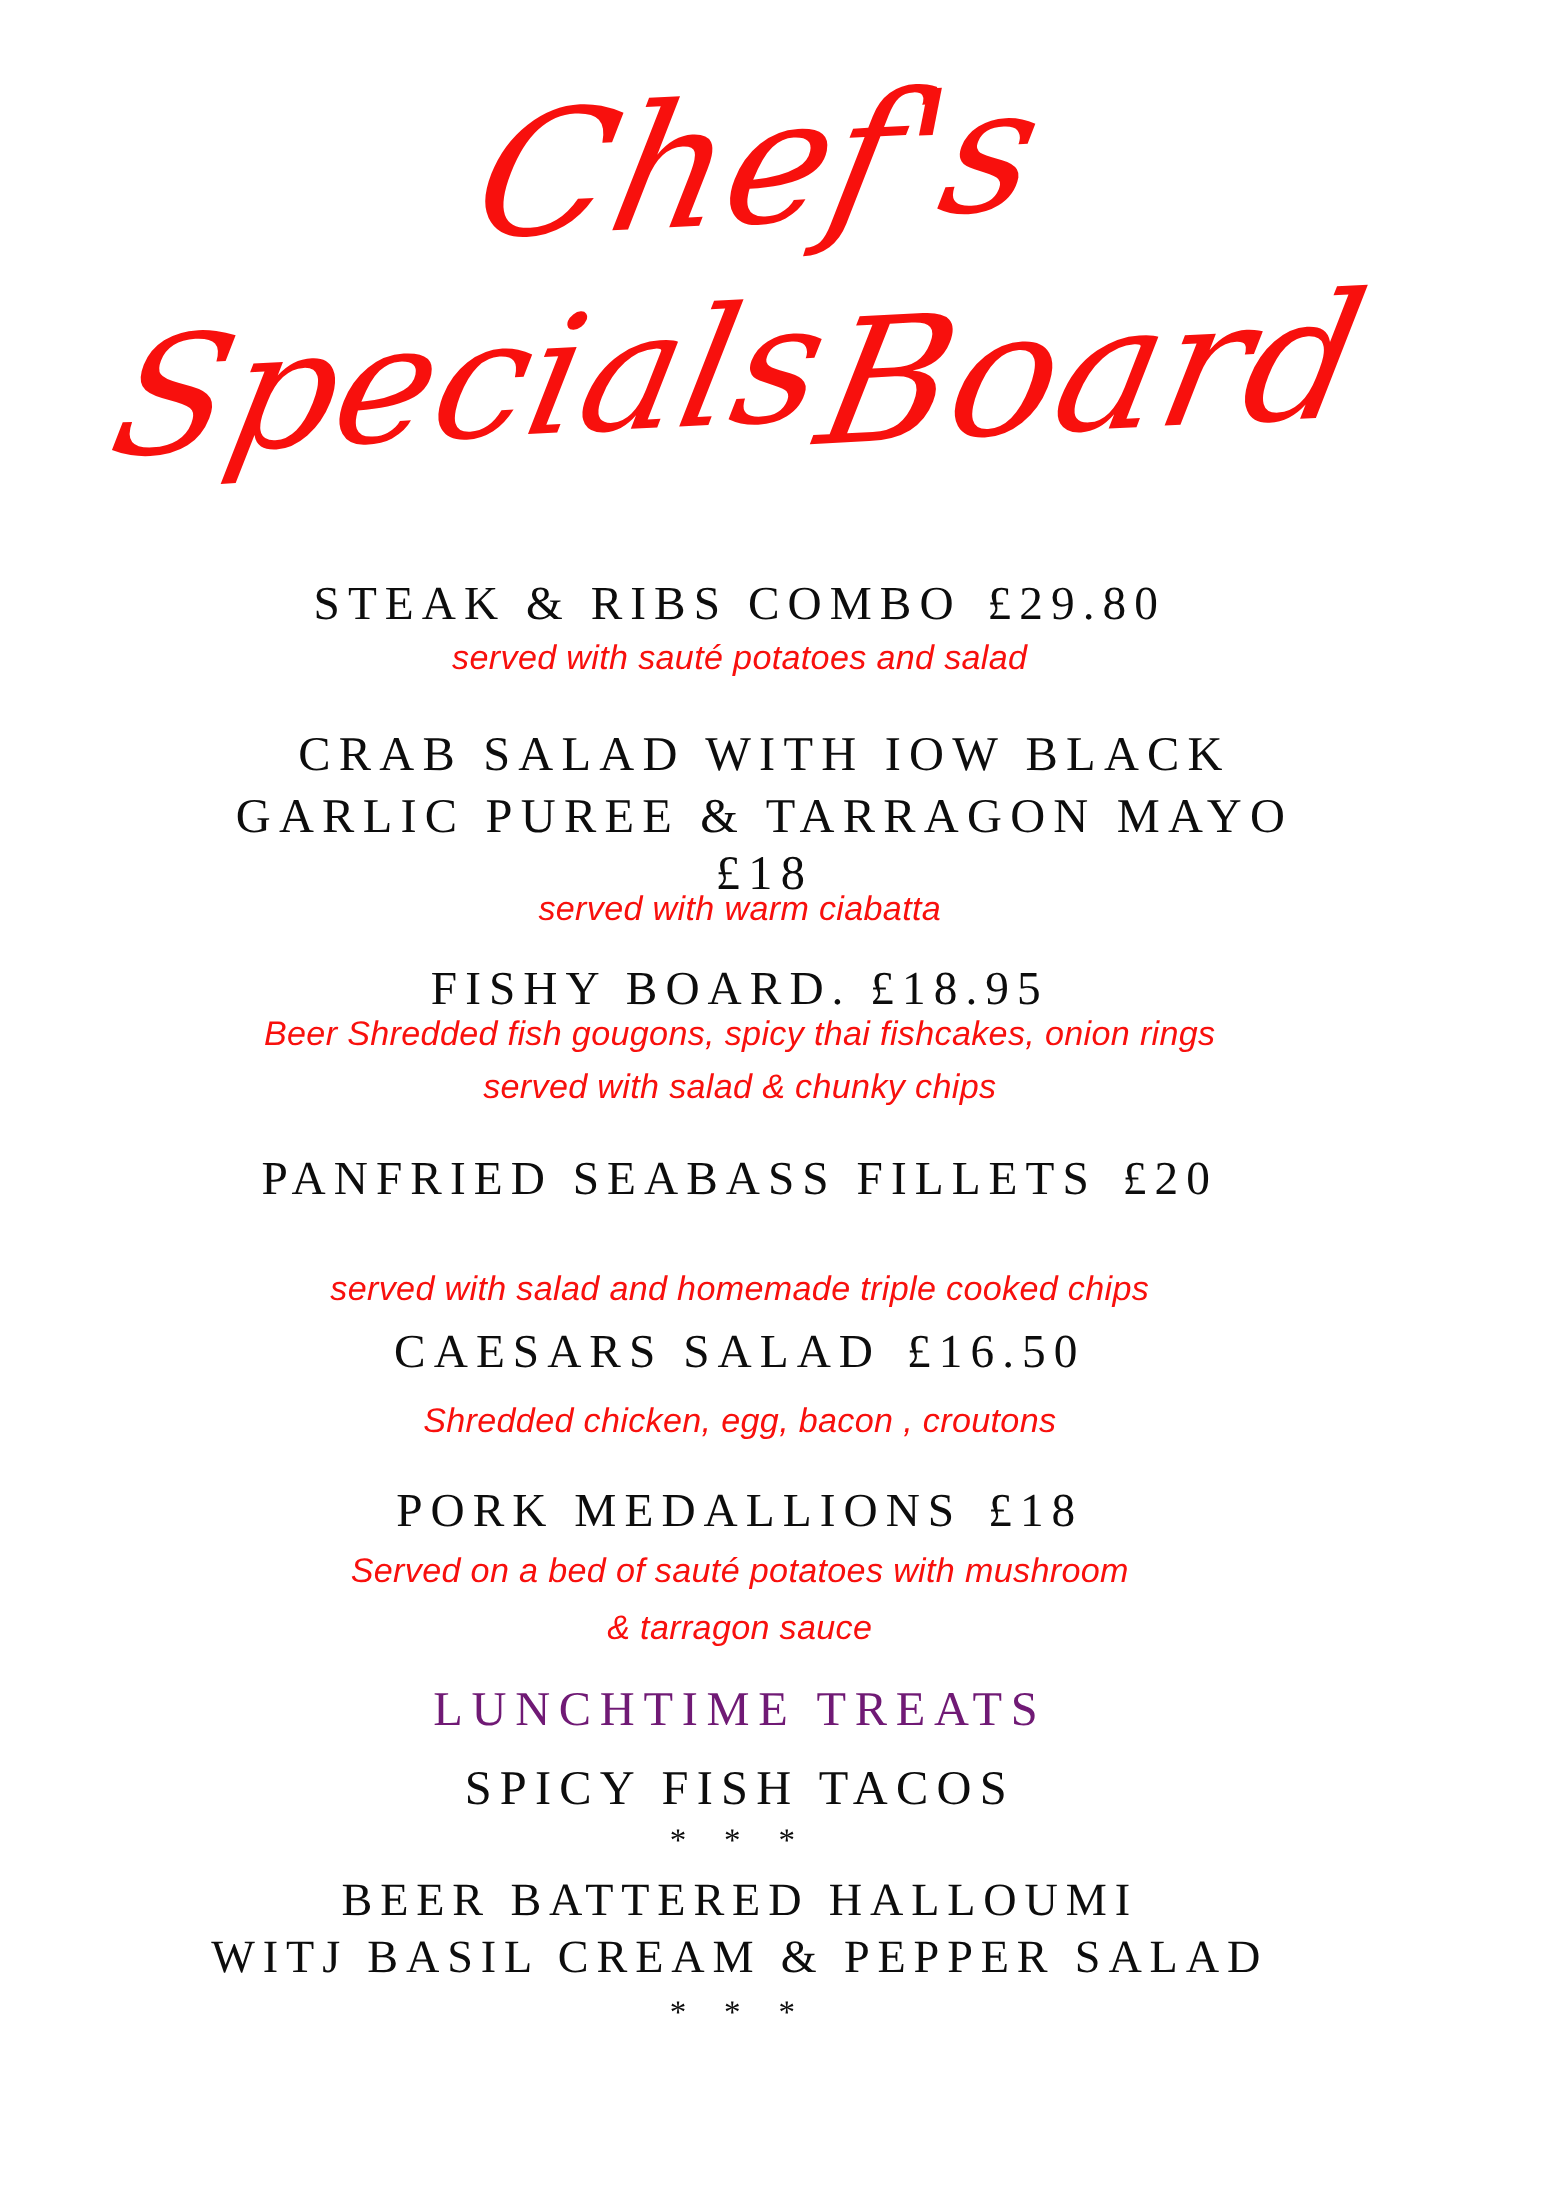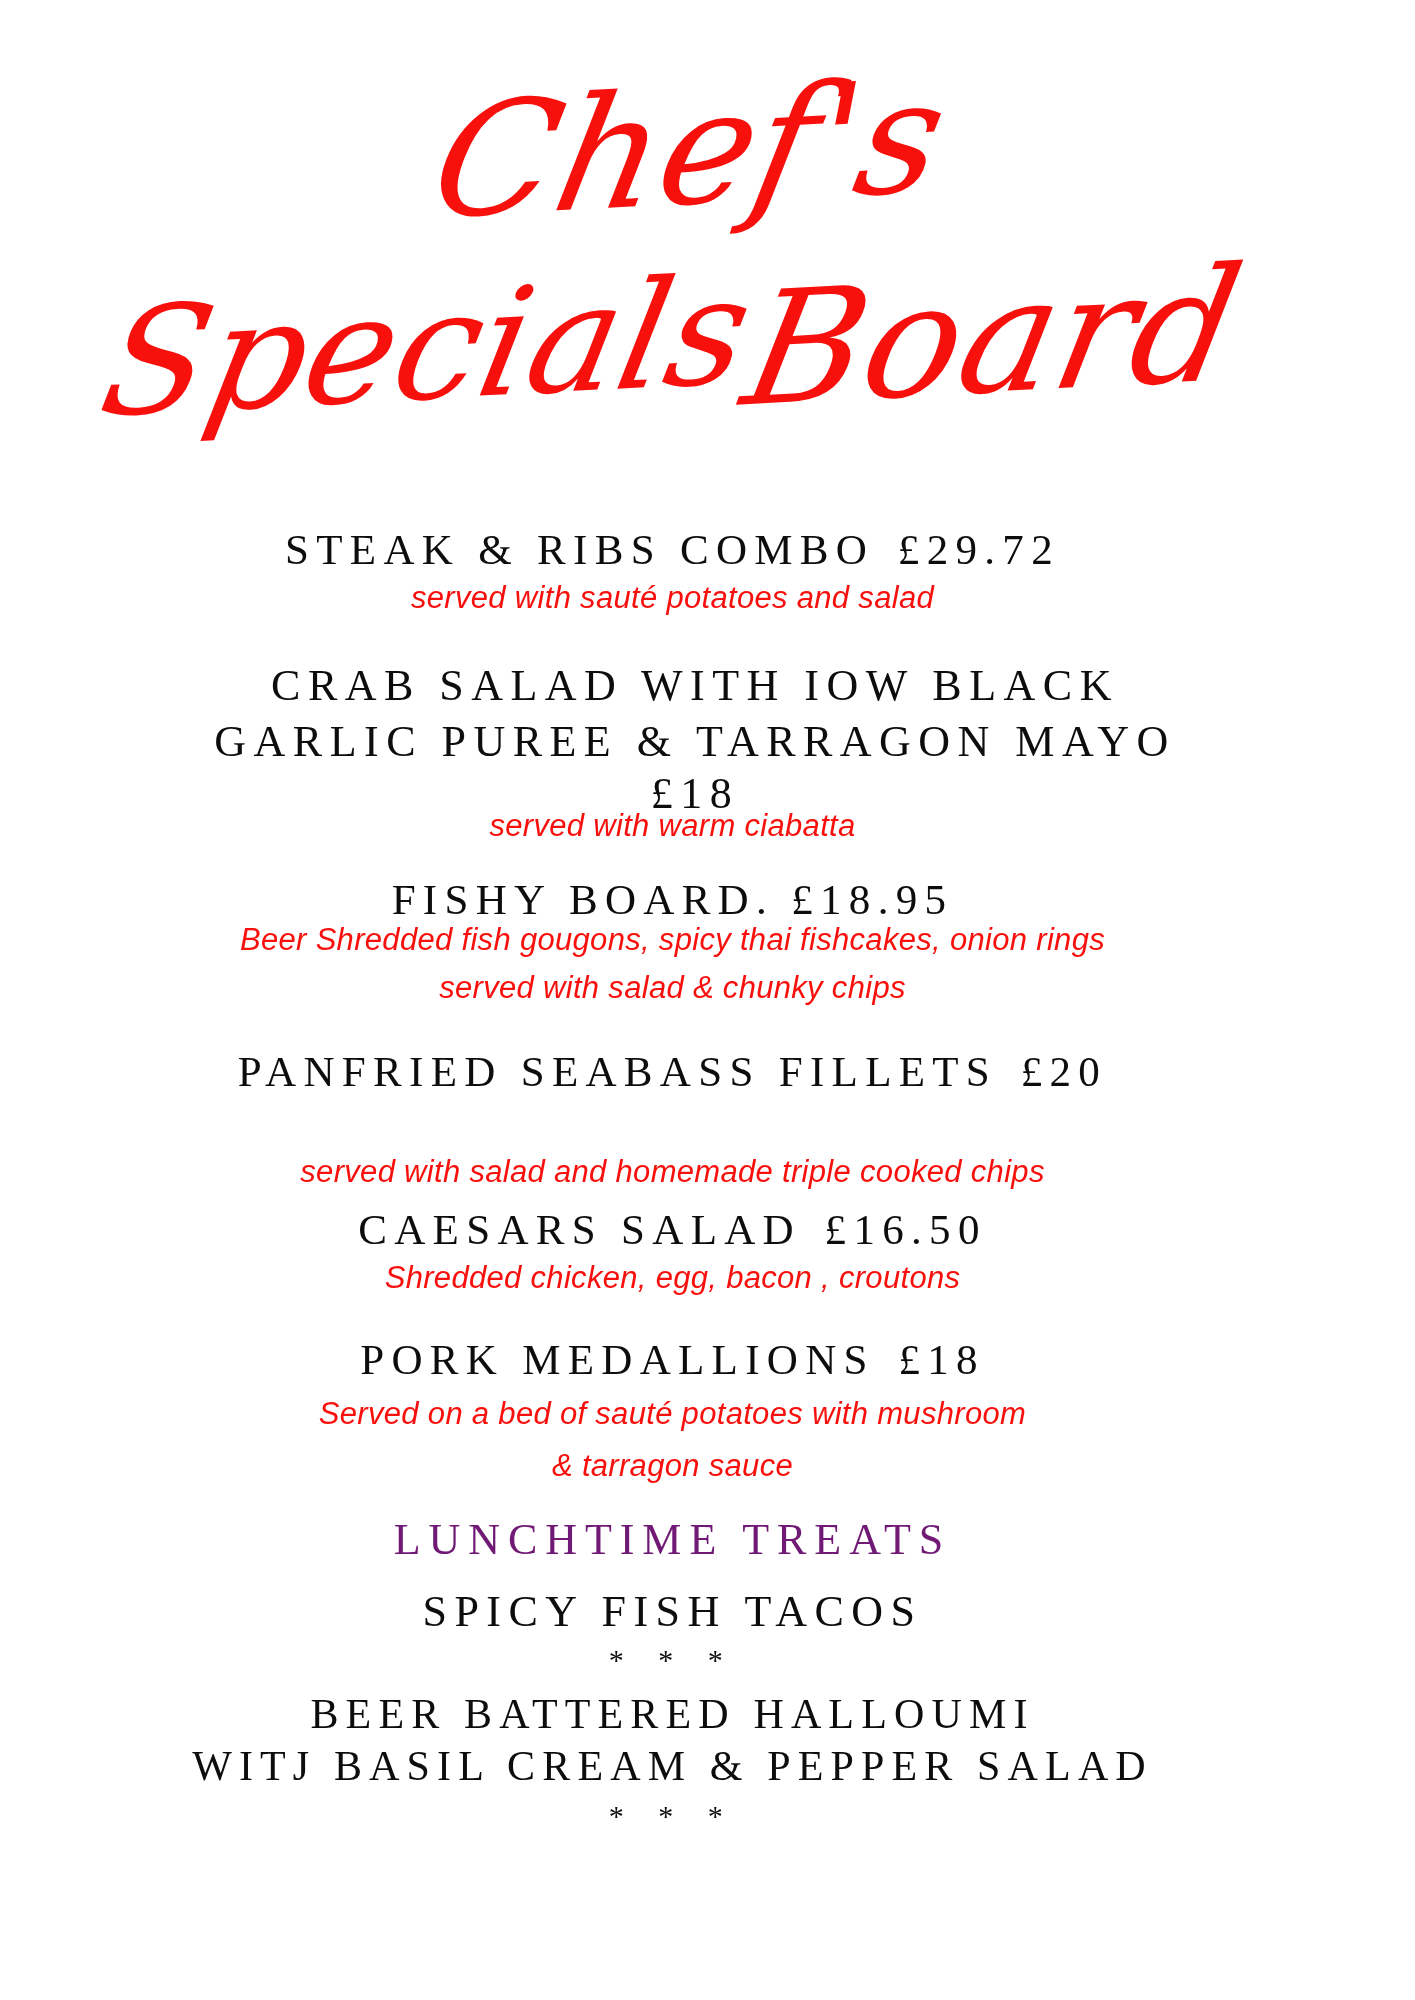--- a/index.html
+++ b/index.html
@@ -73,21 +73,21 @@
   .b-sweet-desc   { margin-top:0; }
   .b-crab         { margin-top:40px;padding-left:45px; }
   .b-crab-price   { font-size:44px; line-height:48px; }
   .b-crab-desc    { margin-top:-12px; }
   .b-fishy        { margin-top:26px; }
   .b-fishy-desc1  { margin-top:-8px; }
   .b-fishy-desc2  { margin-top:8px; }
   .b-seabass      { margin-top:36px; }
   .b-seabass-desc { margin-top:52px;font-style:italic; }
   .b-caesars      { margin-top:10px; }
-  .b-caesars-desc { }
+  .b-caesars-desc { margin-top:14px; }
   .b-pork         { margin-top:34px; }
   .b-pork-desc1   { margin-top:6px; }
   .b-pork-desc2   { margin-top:12px; }
   .b-lunch        { margin-top:28px; }
   .b-spicy        { margin-top:18px; font-size:44px; }
   .b-sep1         { margin-top:2px; }
   .b-halloumi     { margin-top:10px; font-size:42px; line-height:52px; }
   .b-sep2         { margin-top:6px; }
 </style>
 </head>
@@ -98,21 +98,21 @@
   <div class="title-block">
     <div class="script-word t-chefs">Chef's</div>
     <div class="script-word t-specials">Specials</div>
     <div class="script-word t-board">Board</div>
   </div>
 
   <div class="content">
 
     <div class="item">
       <div class="name b-steak">
-        <span>STEAK &amp; RIBS COMBO</span><span class="price">£29.72</span>
+        <span>STEAK &amp; RIBS COMBO</span><span class="price">£29.80</span>
       </div>
     </div>
 
     <div class="item">
       <div class="desc b-sweet-desc">served with sauté potatoes and salad</div>
     </div>
 
     <div class="item">
       <div class="name b-crab" style="font-size:44px;">
         <div>CRAB SALAD WITH IOW BLACK</div>

